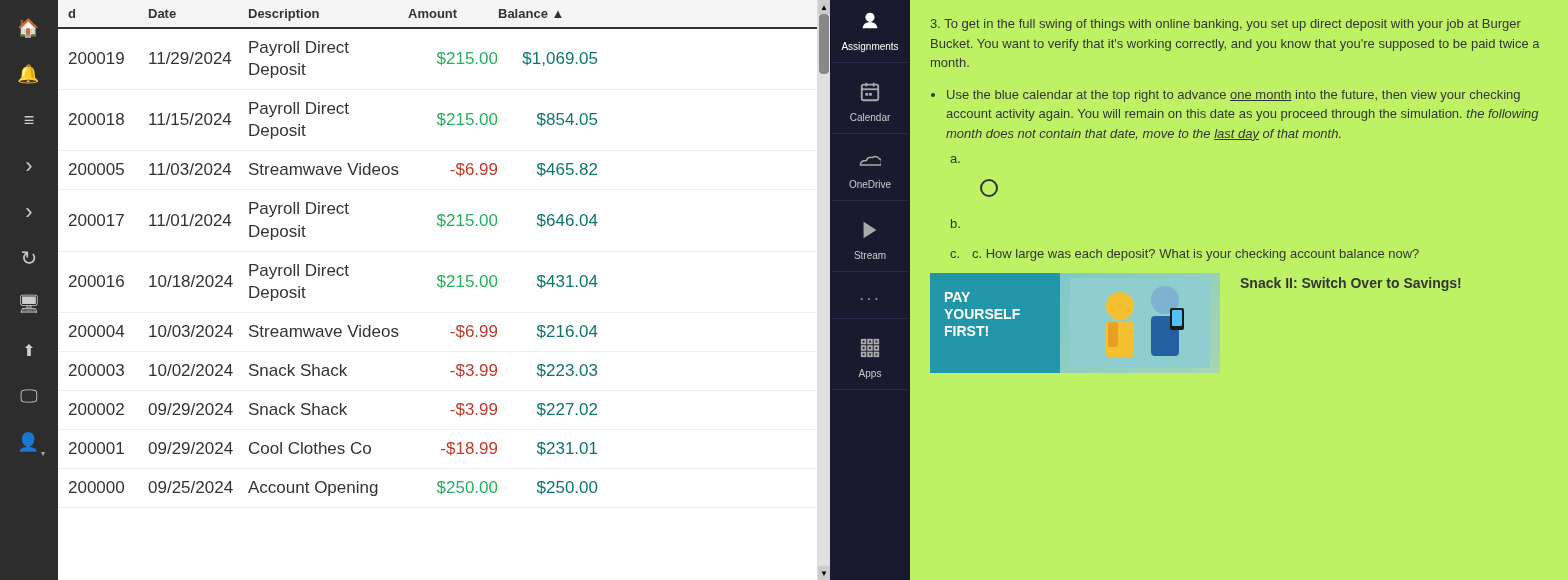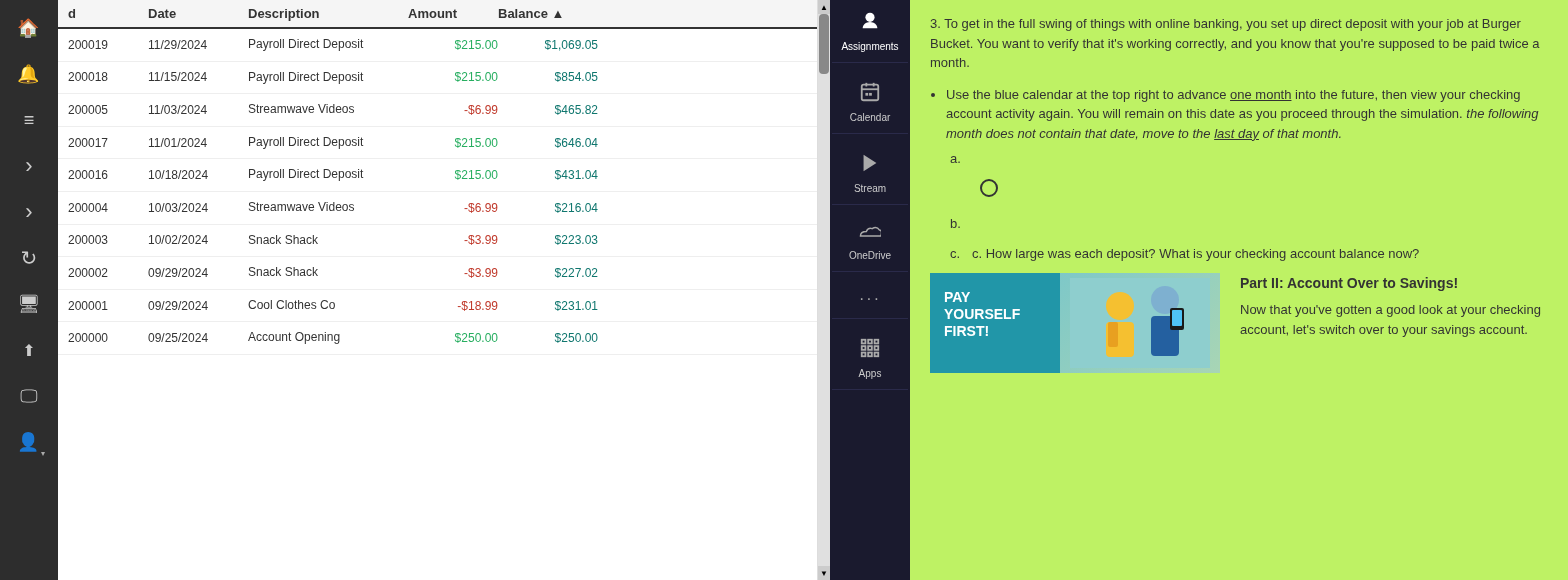--- a/index.html
+++ b/index.html
@@ -60,21 +60,21 @@
     .table-body {
       overflow-y: auto;
       flex: 1;
     }
 
     .table-row {
       display: grid;
       grid-template-columns: 80px 100px 160px 90px 100px;
       padding: 8px 10px;
       border-bottom: 1px solid #eee;
-      font-size: 12px;
+      font-size: 17px;
       align-items: center;
     }
 
     .col-id { color: #333; }
     .col-date { color: #333; }
     .col-desc { color: #333; line-height: 1.3; }
     .col-amount { color: #333; text-align: right; }
     .col-balance { color: #0f766e; text-align: right; font-weight: 500; }
 
     
@@ -337,33 +337,33 @@
         <line x1="8" y1="2" x2="8" y2="6"></line>
         <line x1="16" y1="2" x2="16" y2="6"></line>
         <rect x="7" y="13" width="3" height="3" fill="#aaa" stroke="none"></rect>
         <rect x="11" y="13" width="3" height="3" fill="#aaa" stroke="none"></rect>
       </svg>
     </div>
     <span>Calendar</span>
   </div>
   <div class="nav-item">
     <div class="nav-icon">
+      <svg width="22" height="16" viewBox="0 0 30 20">
+        <path d="M2 14 Q2 8 10 8 Q12 2 18 4 Q24 0 28 6 Q32 6 30 14 Z" fill="none" stroke="#aaa" stroke-width="2"></path>
+      </svg>
+    </div>
+    <span>OneDrive</span>
+  </div>
+  <div class="nav-item">
+    <div class="nav-icon">
       <svg width="22" height="22" viewBox="0 0 24 24" fill="none" stroke="#aaa" stroke-width="2">
         <polygon points="5,3 19,12 5,21" fill="#aaa" stroke="none"></polygon>
       </svg>
     </div>
     <span>Stream</span>
-  </div>
-  <div class="nav-item">
-    <div class="nav-icon">
-      <svg width="22" height="16" viewBox="0 0 30 20">
-        <path d="M2 14 Q2 8 10 8 Q12 2 18 4 Q24 0 28 6 Q32 6 30 14 Z" fill="none" stroke="#aaa" stroke-width="2"></path>
-      </svg>
-    </div>
-    <span>OneDrive</span>
   </div>
   <div class="nav-item">
     <div class="nav-icon" style="font-size:16px;color:#aaa;letter-spacing:2px;">···</div>
   </div>
   <div class="nav-item">
     <div class="nav-icon">
       <svg width="22" height="22" viewBox="0 0 24 24" fill="none" stroke="#aaa" stroke-width="2">
         <rect x="3" y="3" width="4" height="4"></rect>
         <rect x="10" y="3" width="4" height="4"></rect>
         <rect x="17" y="3" width="4" height="4"></rect>
@@ -424,17 +424,16 @@
 
           <circle cx="95" cy="22" r="14" fill="#7eb0d0"></circle>
           <rect x="81" y="38" width="28" height="40" rx="4" fill="#2460a0"></rect>
 
           <rect x="100" y="30" width="14" height="22" rx="2" fill="#1a1a1a"></rect>
           <rect x="102" y="32" width="10" height="16" rx="1" fill="#4fc3f7"></rect>
         </svg>
       </div>
     </div>
     <div class="part2-text">
-      <div class="part2-title">Part II: Account Over to Savings!</div>
-      <p>Now that you've gotten a good look at your checking account, let's switch over to your savings account.</p>
+      <div class="part2-title">Snack II: Switch Over to Savings!</div>
     </div>
   </div>
 </div>
 
 </body></html>

